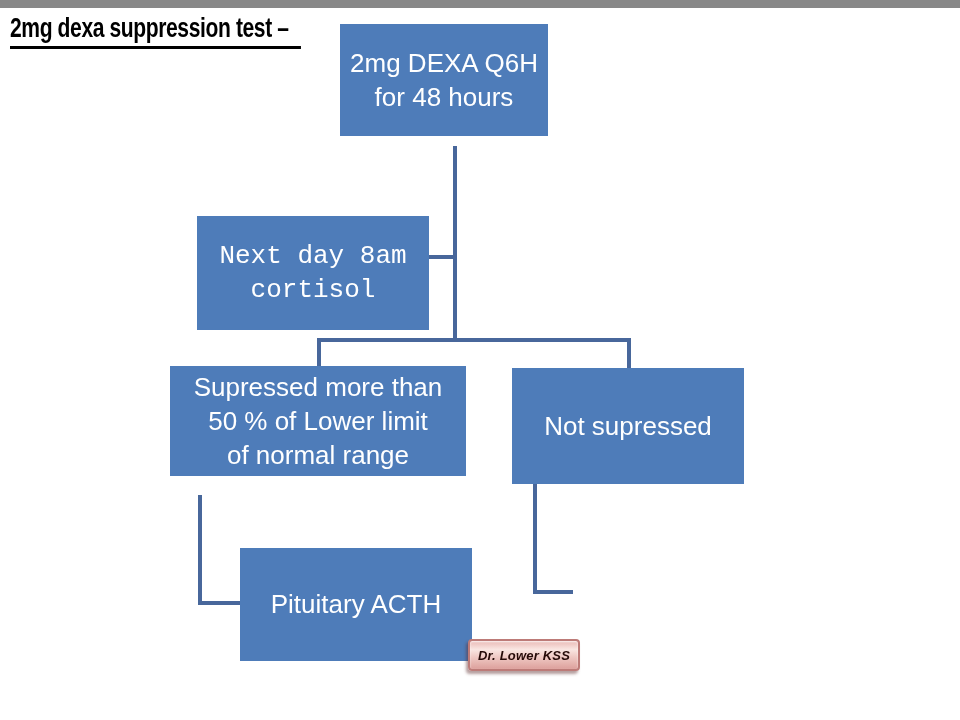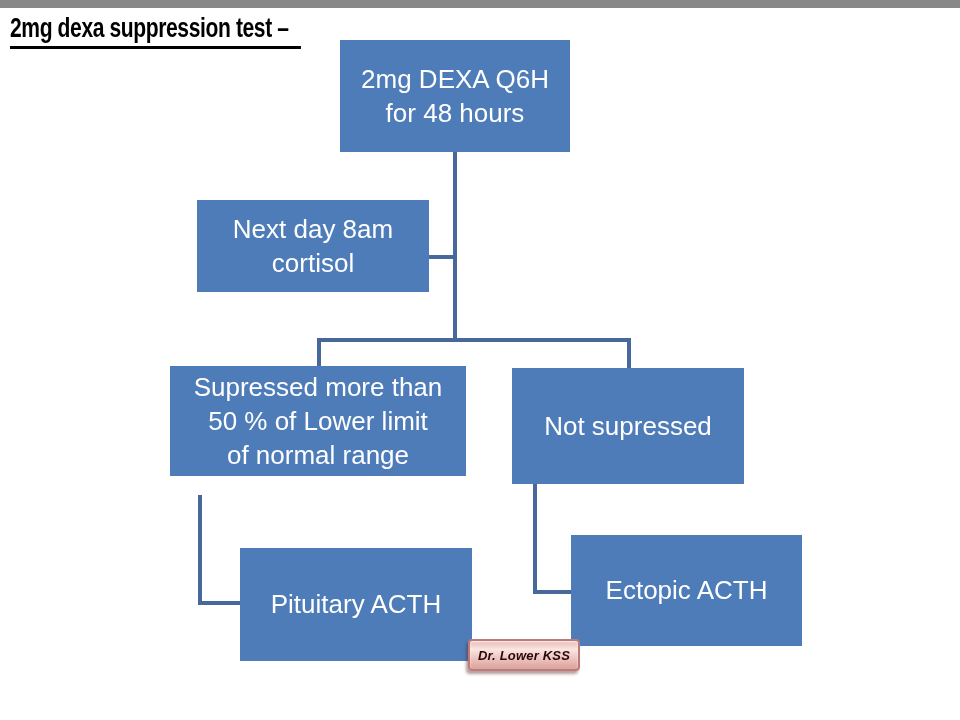--- a/index.html
+++ b/index.html
@@ -63,22 +63,22 @@
     align-items:center;
     justify-content:center;
     font-size:13px;
     font-weight:bold;
     font-style:italic;
     color:var(--wm-text);
     letter-spacing:0.2px;
   }
 
   
-  #node-top          {left:340px;top:32px; width:230px;height:112px;}
-  #node-next-day     {left:197px;top:192px;width:232px;height:92px;}
+  #node-top          {left:340px;top:16px; width:208px;height:112px;}
+  #node-next-day     {left:197px;top:208px;width:232px;height:114px;font-family:Liberation Mono, monospace;}
   #node-suppressed   {left:170px;top:358px;width:296px;height:110px;}
   #node-not-suppressed{left:512px;top:360px;width:232px;height:116px;}
   #node-pituitary    {left:240px;top:540px;width:232px;height:113px;}
   #node-ectopic      {left:571px;top:527px;width:231px;height:111px;}
 
   
   #conn-top-vertical      {left:453px;top:138px;width:4px;height:194px;}
   #conn-branch-horizontal {left:317px;top:330px;width:314px;height:4px;}
   #conn-branch-left-drop  {left:317px;top:330px;width:4px;height:28px;}
   #conn-branch-right-drop {left:627px;top:330px;width:4px;height:30px;}
@@ -112,17 +112,16 @@
 cortisol</div>
 
   <div class="node" id="node-suppressed">Supressed more than
 50 % of Lower limit
 of normal range</div>
 
   <div class="node" id="node-pituitary">Pituitary ACTH</div>
 
   <div class="node" id="node-not-suppressed">Not supressed</div>
 
-  <div class="node" id="node-ectopic">Ectopic ACTH</div>
 
   <div class="watermark">Dr. Lower KSS</div>
 
 </div>
 
 </body></html>

